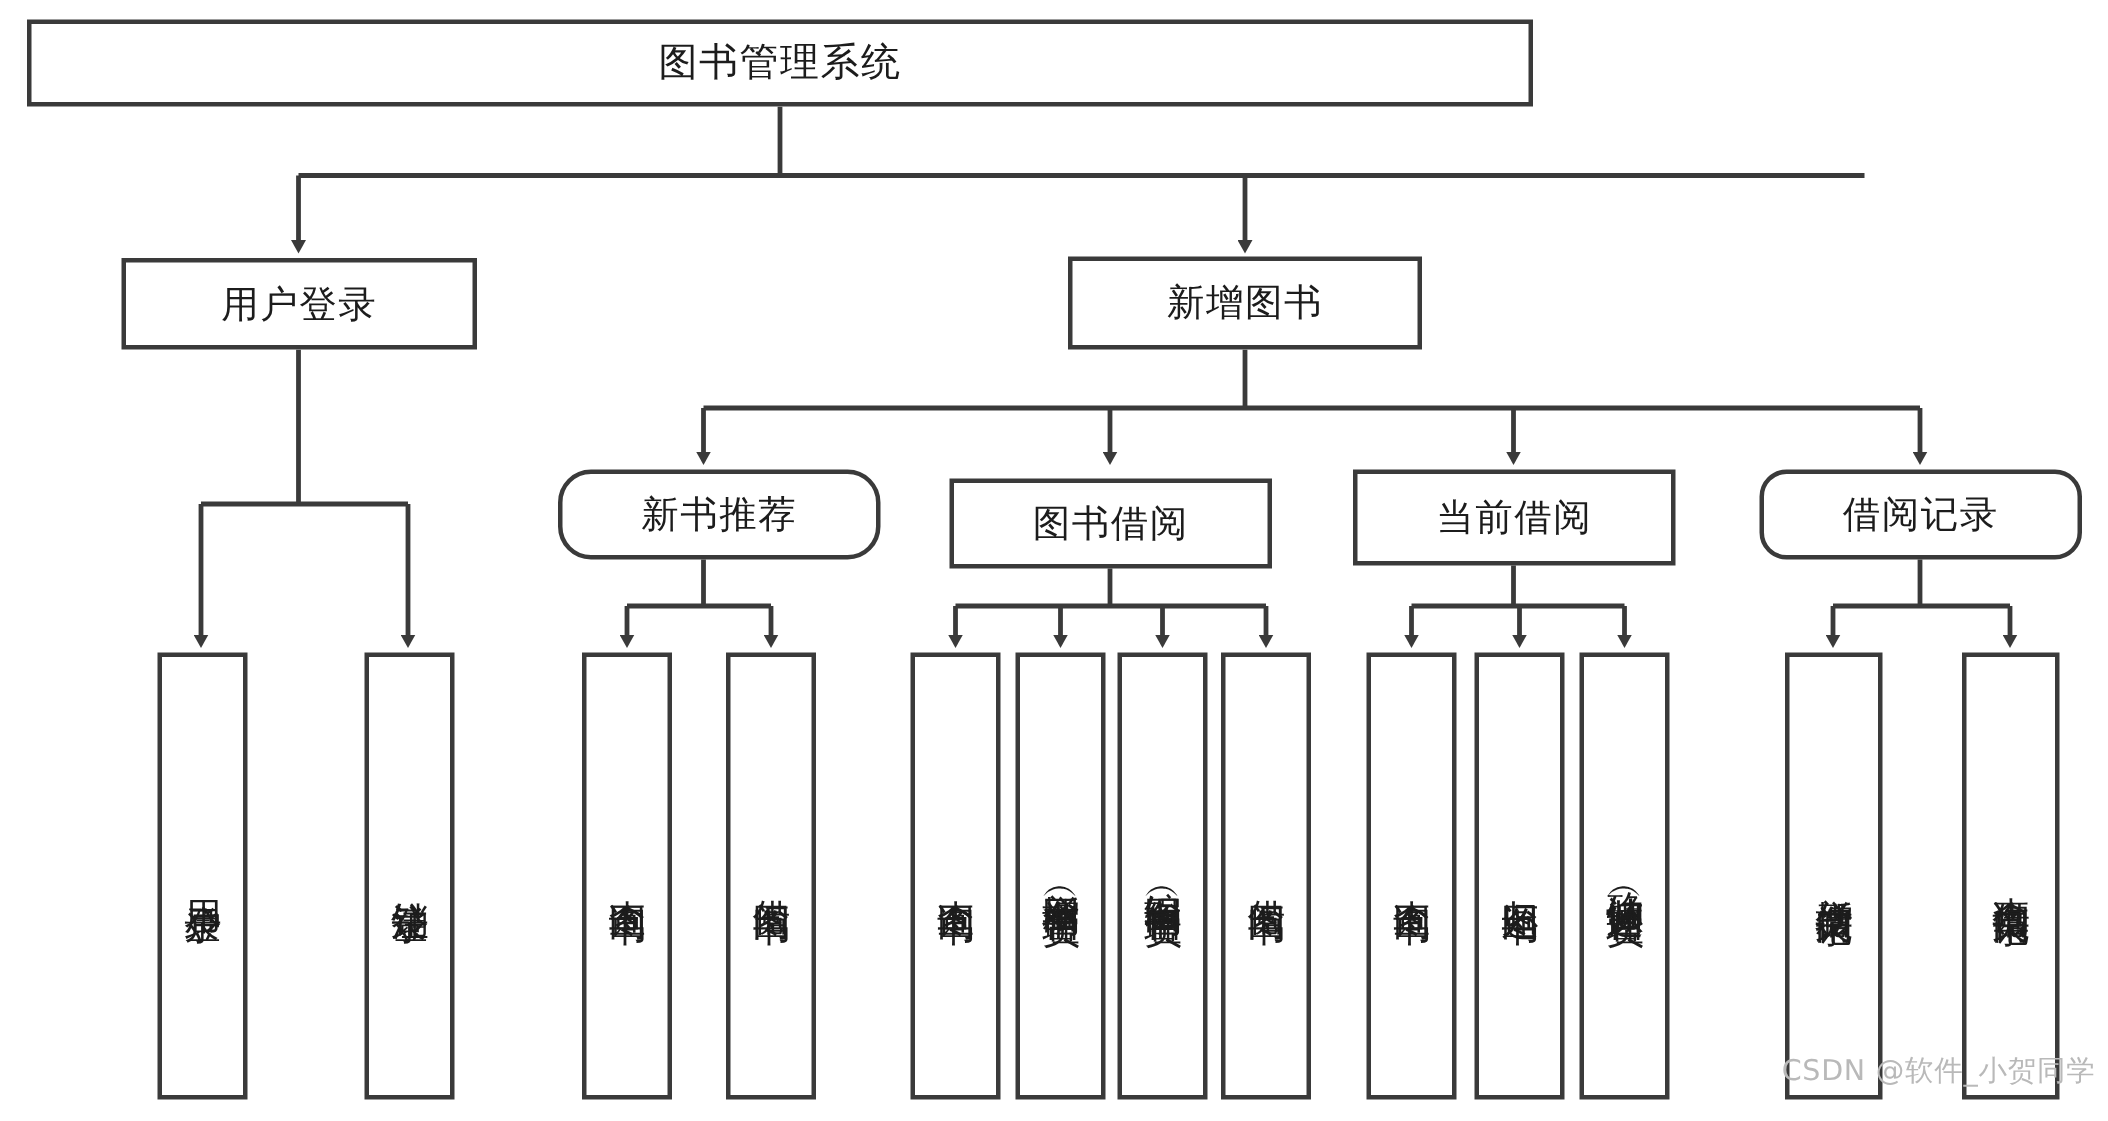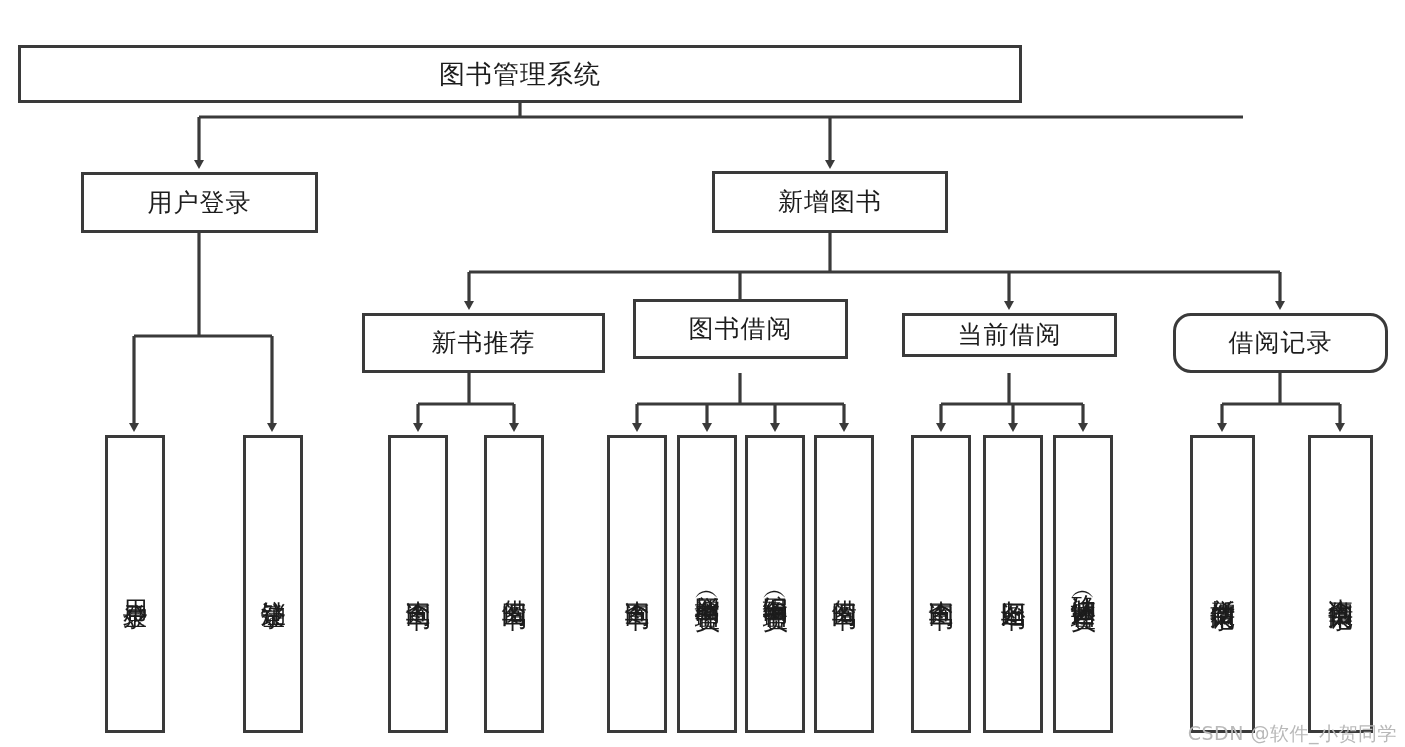--- a/index.html
+++ b/index.html
@@ -47,21 +47,21 @@
     position: absolute;
     left: 0;
     top: 0;
     width: 1405px;
     height: 747px;
     pointer-events: none;
   }
   .watermark {
     position: absolute;
     right: 8px;
-    bottom: 0;
+    bottom: 20px;
     font-size: 19px;
     color: #b9b9b9;
     letter-spacing: 0.5px;
     white-space: nowrap;
   }
 </style>
 </head>
 <body>
 
 <div id="canvas">
@@ -109,28 +109,28 @@
       <path d="M1013,404 L1013,424" marker-end="url(#arrow)"></path>
       <path d="M1083,404 L1083,424" marker-end="url(#arrow)"></path>
 
       <path d="M1280,373 L1280,404"></path>
       <path d="M1222,404 L1340,404"></path>
       <path d="M1222,404 L1222,424" marker-end="url(#arrow)"></path>
       <path d="M1340,404 L1340,424" marker-end="url(#arrow)"></path>
     </g>
   </svg>
 
-  <div class="node h root" style="left:18px; top:13px; width:1004px; height:58px;margin-top:32px;">图书管理系统</div>
+  <div class="node h root" style="left:18px; top:13px; width:1004px; height:58px;">图书管理系统</div>
 
   <div class="node h" style="left:81px; top:172px; width:237px; height:61px;">用户登录</div>
   <div class="node h" style="left:712px; top:171px; width:236px; height:62px;">新增图书</div>
 
-  <div class="node h" style="left:362px; top:313px; width:243px; height:60px;">新书推荐</div>
-  <div class="node h" style="left:633px; top:299px; width:215px; height:60px;">图书借阅</div>
-  <div class="node h" style="left:902px; top:313px; width:215px; height:44px;">当前借阅</div>
+  <div class="node h" style="left:372px; top:313px; width:215px; height:60px;border-radius:22px;">新书推荐</div>
+  <div class="node h" style="left:633px; top:319px; width:215px; height:60px;">图书借阅</div>
+  <div class="node h" style="left:902px; top:313px; width:215px; height:64px;">当前借阅</div>
   <div class="node h" style="left:1173px; top:313px; width:215px; height:60px;border-radius:18px;">借阅记录</div>
 
   <div class="node v" style="left:105px; top:435px; width:60px; height:298px;">用户登录</div>
   <div class="node v" style="left:243px; top:435px; width:60px; height:298px;">注销登录</div>
   <div class="node v" style="left:388px; top:435px; width:60px; height:298px;">查询图书</div>
   <div class="node v" style="left:484px; top:435px; width:60px; height:298px;">借阅图书</div>
   <div class="node v" style="left:607px; top:435px; width:60px; height:298px;">查询图书</div>
   <div class="node v" style="left:677px; top:435px; width:60px; height:298px;">新增图书（管理员）</div>
   <div class="node v" style="left:745px; top:435px; width:60px; height:298px;">编辑图书（管理员）</div>
   <div class="node v" style="left:814px; top:435px; width:60px; height:298px;">借阅图书</div>

